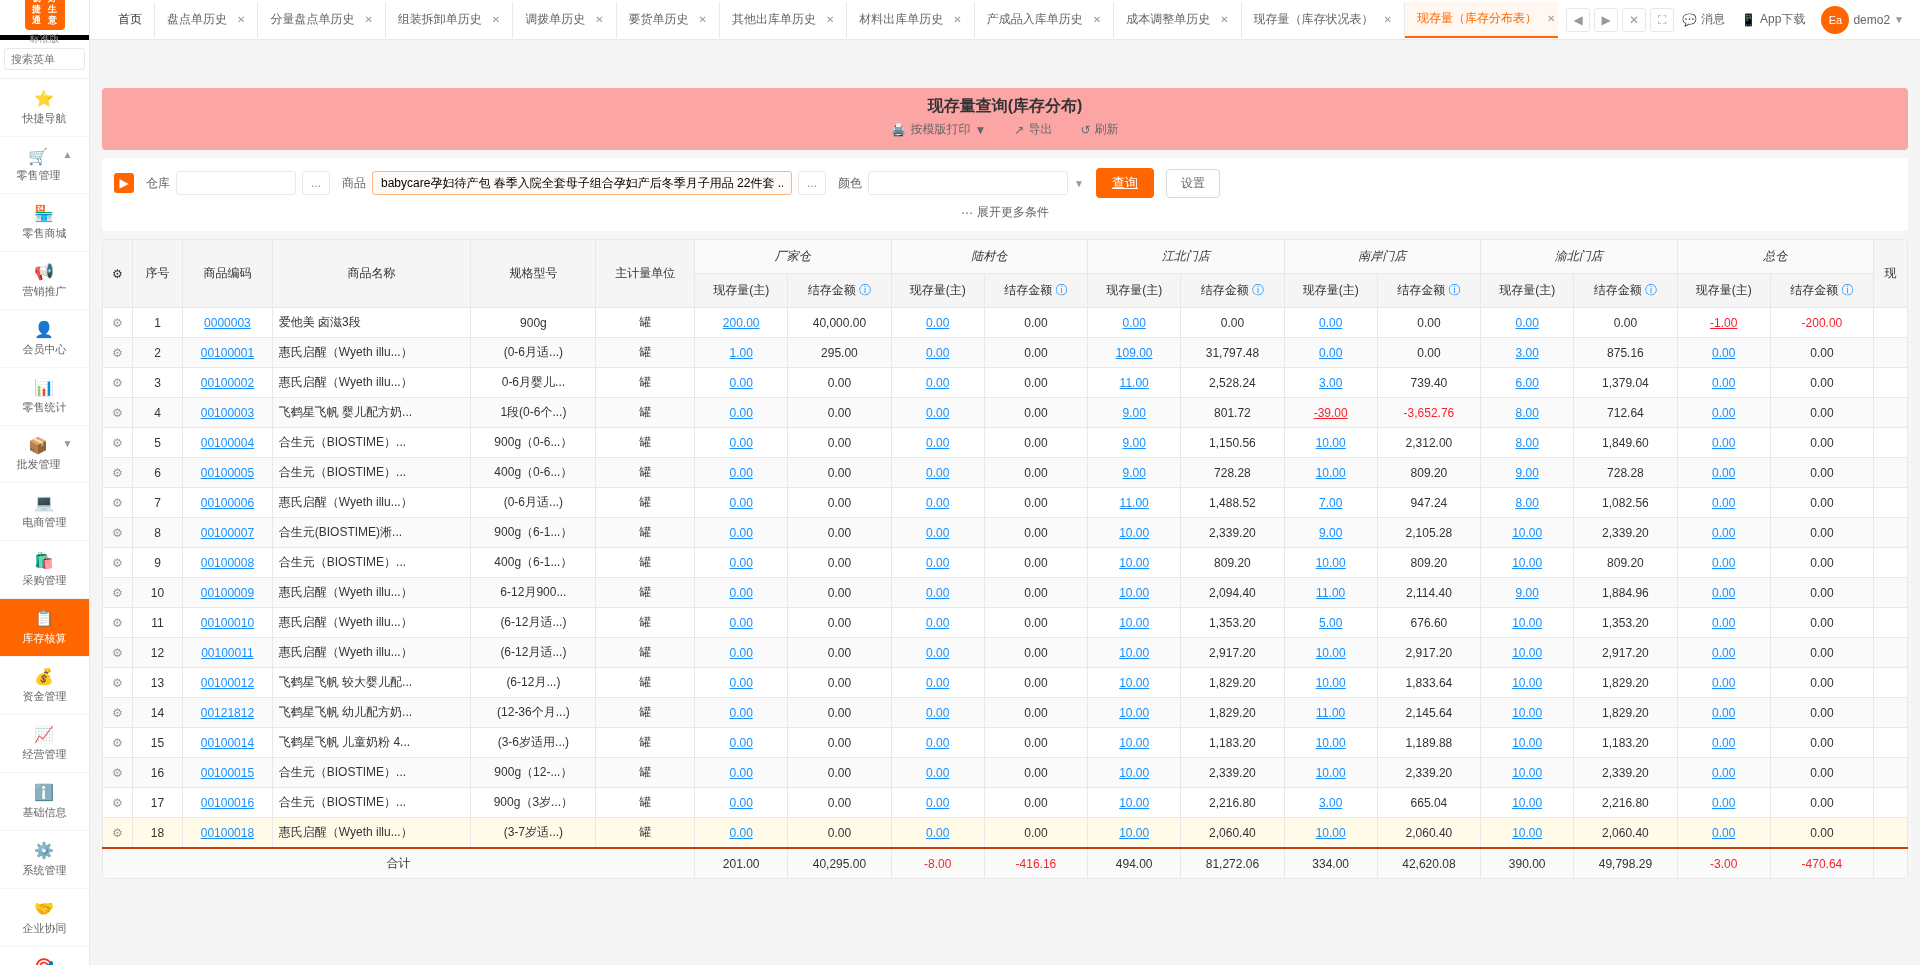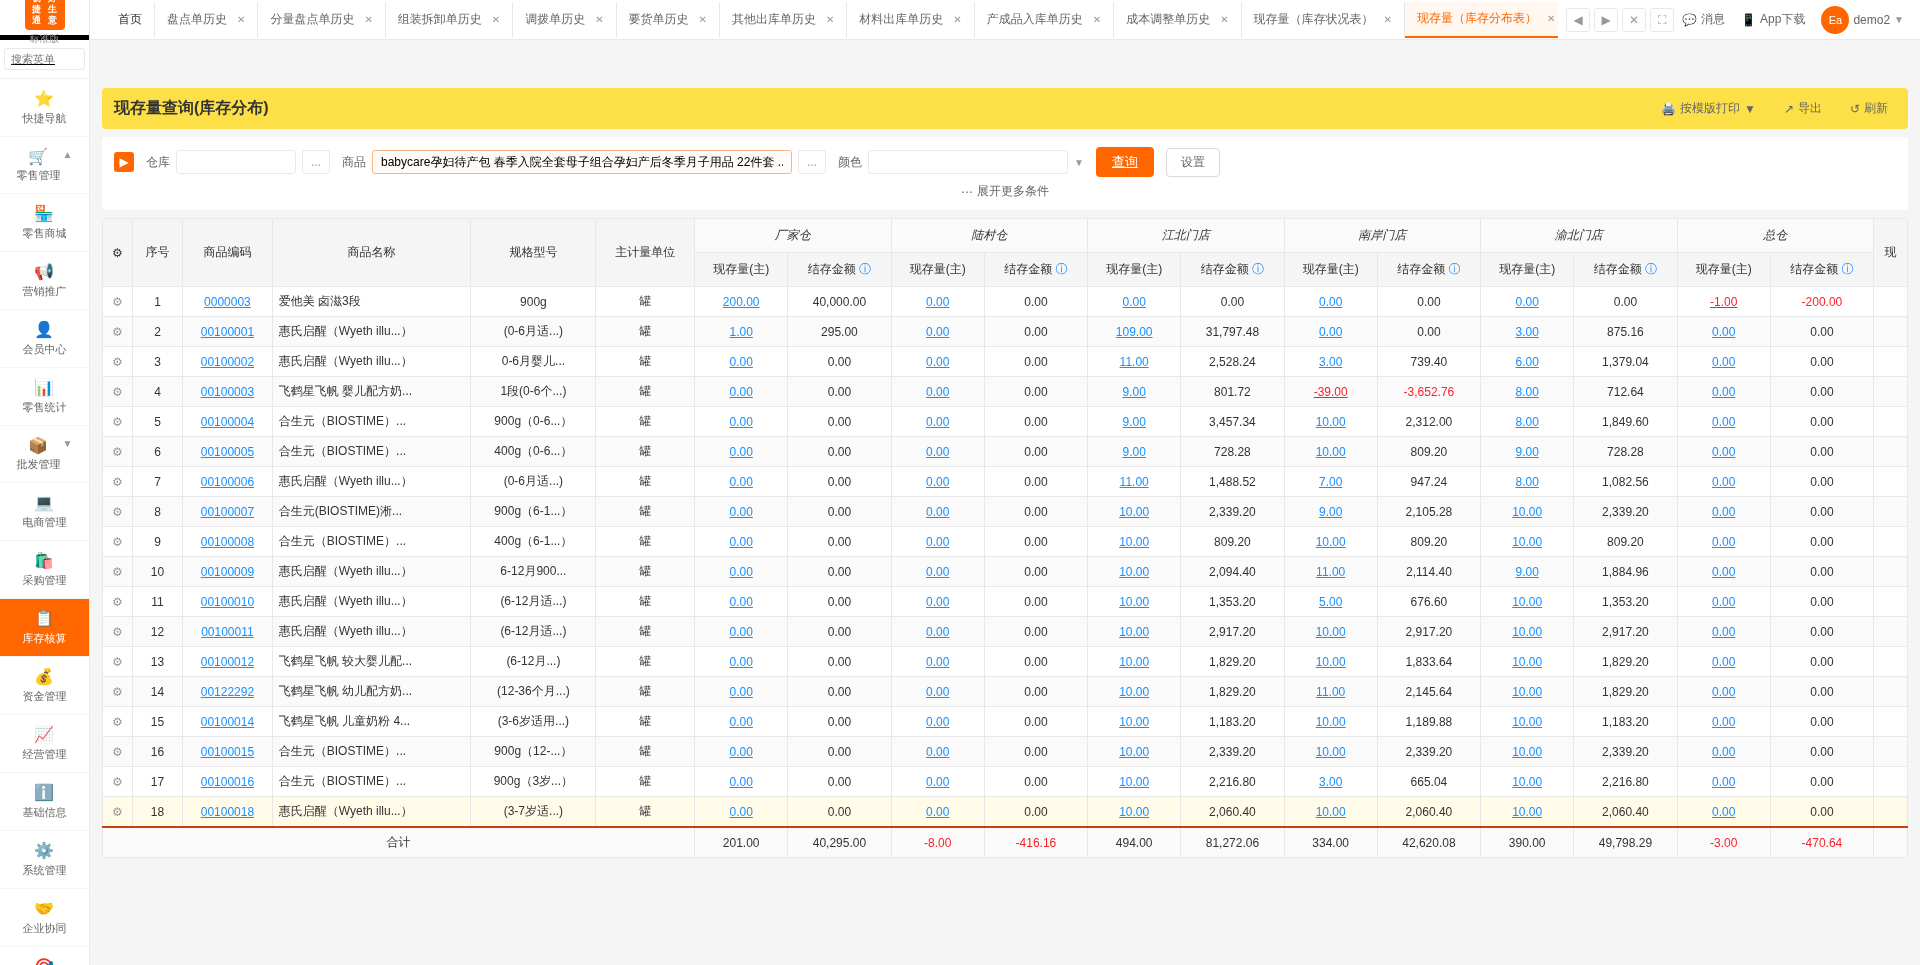--- a/index.html
+++ b/index.html
@@ -140,41 +140,41 @@
       padding: 8px 4px;
       border-bottom: 1px solid #f0f0f0;
     }
     .sidebar-search input {
       width: 100%;
       border: 1px solid #e8e8e8;
       border-radius: 3px;
       padding: 4px 6px;
       font-size: 11px;
       outline: none;
-      text-decoration: underline;
     }
 
     
     .main-content {
       margin-left: 90px;
       margin-top: 76px;
       padding: 12px;
       min-height: calc(100vh - 76px);
       background: #f5f5f5;
     }
 
     
     .page-header {
       display: flex;
       align-items: center;
       justify-content: space-between;
       margin-bottom: 8px;
-      background: #fde047;
+      background: #fca5a5;
       padding: 8px 12px;
       border-radius: 4px;
+      flex-direction: column;
     }
     .page-title {
       font-size: 16px;
       font-weight: bold;
       color: #333;
     }
     .header-actions {
       display: flex;
       align-items: center;
       gap: 12px;
@@ -680,21 +680,21 @@
     <td>5</td>
     <td class="blue-link">00100004</td>
     <td class="text-left" style="max-width:160px;overflow:hidden;text-overflow:ellipsis;">合生元（BIOSTIME）...</td>
     <td>900g（0-6...）</td>
     <td>罐</td>
     <td class="blue-link number">0.00</td>
     <td class="number">0.00</td>
     <td class="blue-link number">0.00</td>
     <td class="number">0.00</td>
     <td class="blue-link number">9.00</td>
-    <td class="number">3,457.34</td>
+    <td class="number">1,150.56</td>
     <td class="blue-link number">10.00</td>
     <td class="number">2,312.00</td>
     <td class="blue-link number">8.00</td>
     <td class="number">1,849.60</td>
     <td class="blue-link number">0.00</td>
     <td class="number">0.00</td>
     <td></td>
   </tr>
             <tr>
     <td style="text-align:center;color:#999;">⚙</td>
@@ -860,21 +860,21 @@
     <td class="number">1,833.64</td>
     <td class="blue-link number">10.00</td>
     <td class="number">1,829.20</td>
     <td class="blue-link number">0.00</td>
     <td class="number">0.00</td>
     <td></td>
   </tr>
             <tr>
     <td style="text-align:center;color:#999;">⚙</td>
     <td>14</td>
-    <td class="blue-link">00122292</td>
+    <td class="blue-link">00121812</td>
     <td class="text-left" style="max-width:160px;overflow:hidden;text-overflow:ellipsis;">飞鹤星飞帆 幼儿配方奶...</td>
     <td>(12-36个月...)</td>
     <td>罐</td>
     <td class="blue-link number">0.00</td>
     <td class="number">0.00</td>
     <td class="blue-link number">0.00</td>
     <td class="number">0.00</td>
     <td class="blue-link number">10.00</td>
     <td class="number">1,829.20</td>
     <td class="blue-link number">11.00</td>

